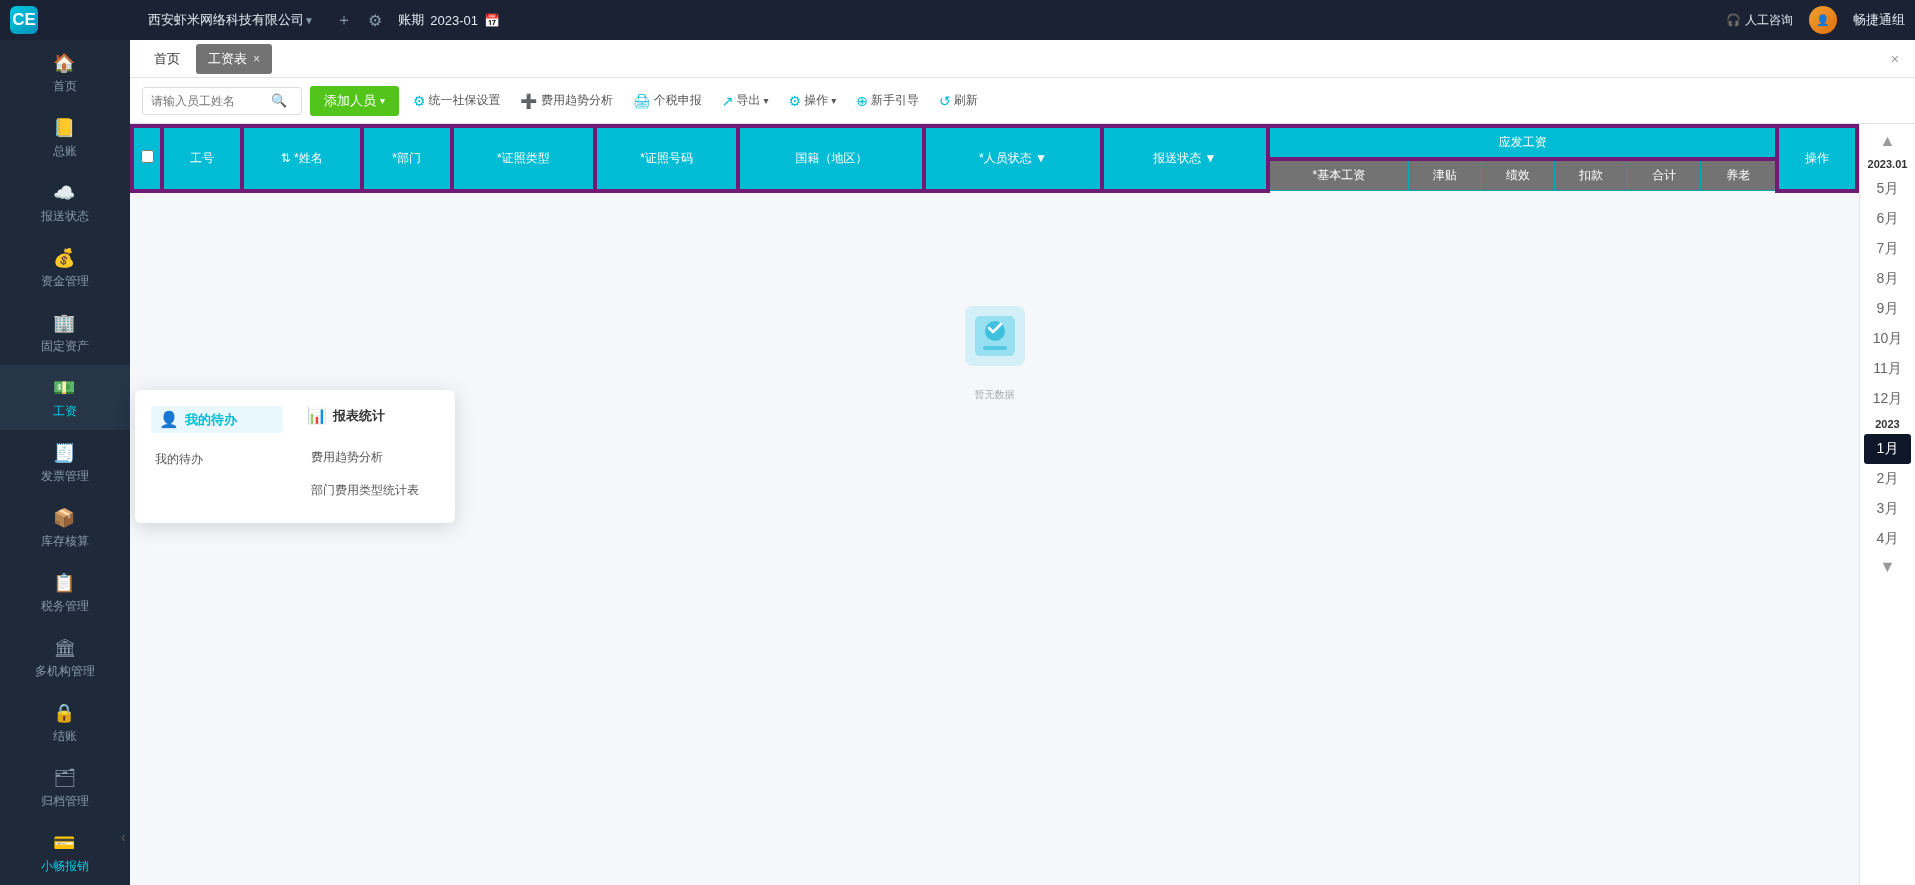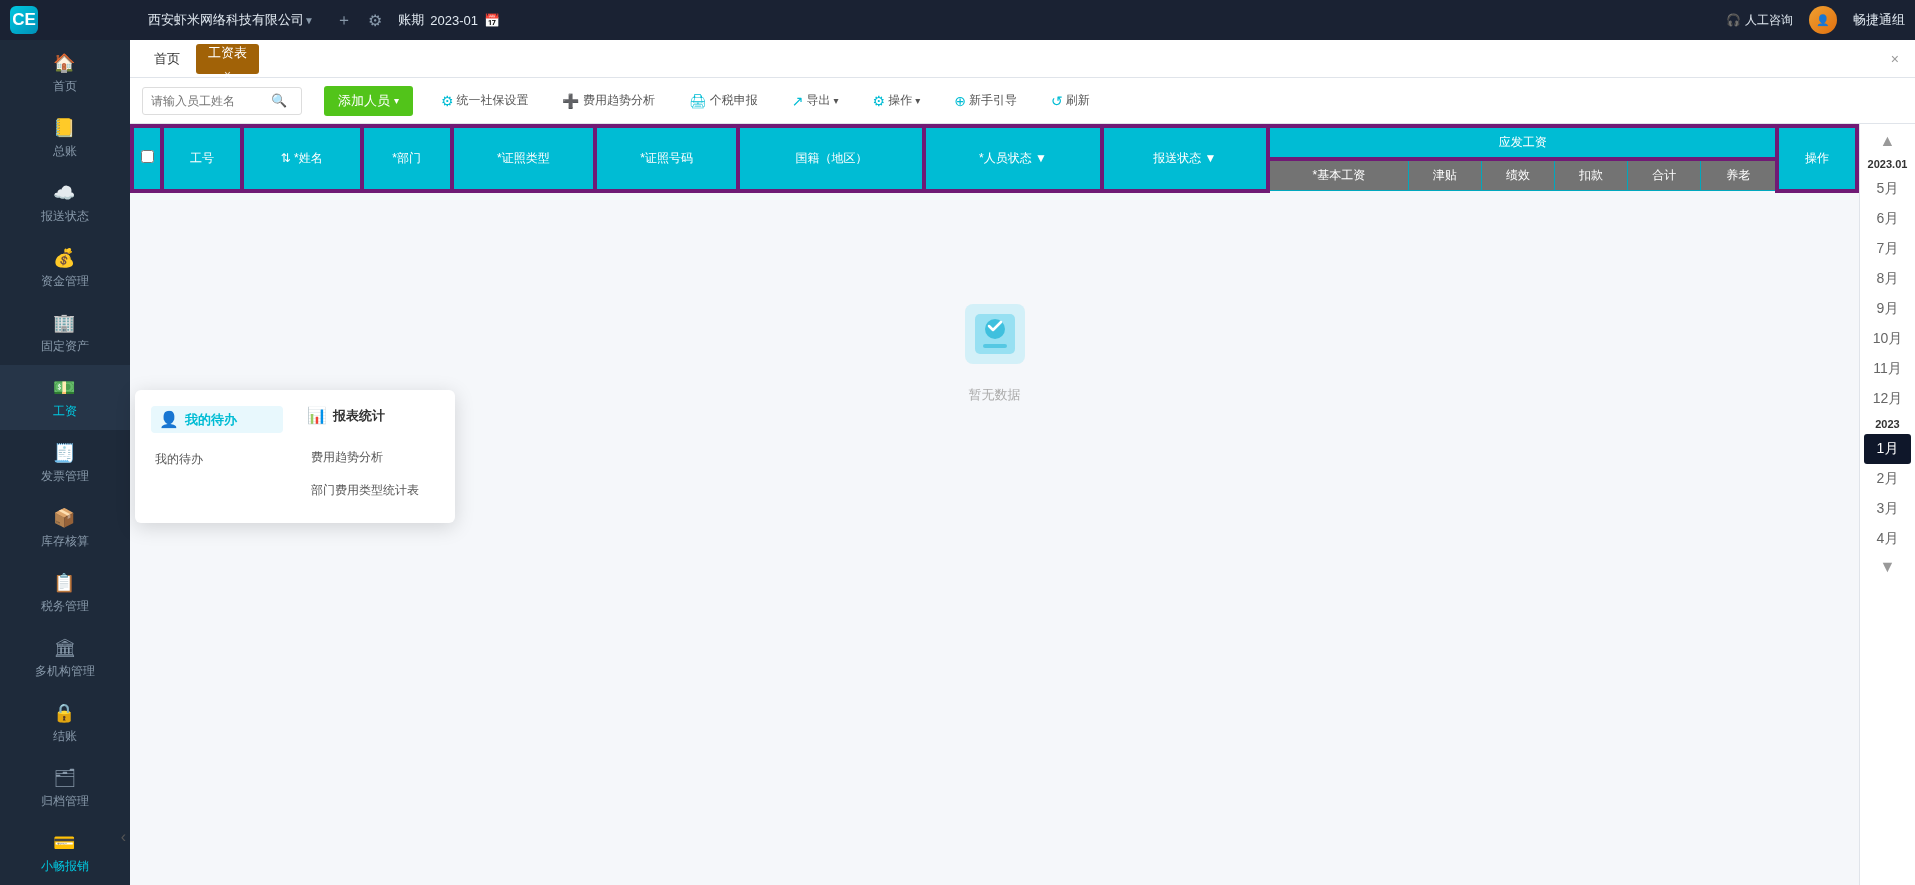--- a/index.html
+++ b/index.html
@@ -91,32 +91,32 @@
       height: 38px; background: #fff;
       display: flex; align-items: center; padding: 0 12px; gap: 4px;
       border-bottom: 1px solid #e0e4ea; flex-shrink: 0;
     }
     .tab {
       height: 30px; padding: 0 12px; border-radius: 3px;
       display: flex; align-items: center; gap: 6px;
       cursor: pointer; font-size: 13px; color: #333;
     }
     .tab.active {
-      background: #a16207; color: white; flex-direction: column;
+      background: #737373; color: white;
     }
     .tab .close-btn { font-size: 12px; color: rgba(255,255,255,0.8); cursor: pointer; }
     .tab-close-right {
       margin-left: auto;
       cursor: pointer; color: #999; font-size: 14px; padding: 4px;
     }
 
     
     .toolbar {
       height: 46px; background: #fff; border-bottom: 1px solid #e0e4ea;
-      display: flex; align-items: center; padding: 0 12px; gap: 22px;
+      display: flex; align-items: center; padding: 0 12px; gap: 8px;
       flex-shrink: 0;
     }
     .search-input-wrap {
       display: flex; align-items: center; border: 1px solid #ddd; border-radius: 3px;
       padding: 0 8px; height: 28px; width: 160px; background: #fff;
     }
     .search-input-wrap input {
       border: none; outline: none; font-size: 12px; color: #666; width: 120px; background: transparent;
     }
     .search-input-wrap .search-icon { color: #999; font-size: 13px; cursor: pointer; }
@@ -147,21 +147,21 @@
       background: #737373; color: white; text-align: center;
       padding: 6px 4px; border: 1px solid #00a8be; font-size: 12px; font-weight: normal;
     }
     .salary-table tbody td {
       padding: 6px 4px; border: 1px solid #e0e4ea; text-align: center; color: #555;
     }
 
     
     .empty-state {
       display: flex; flex-direction: column; align-items: center; justify-content: center;
-      height: 300px; color: #aaa; font-size: 13px; gap: 12px;
+      height: 300px; color: #aaa; font-size: 10px; gap: 12px;
     }
     .empty-icon {
       width: 80px; height: 80px;
     }
 
     
     .dropdown-popup {
       position: absolute;
       left: 135px; top: 390px;
       background: white; border-radius: 6px;

